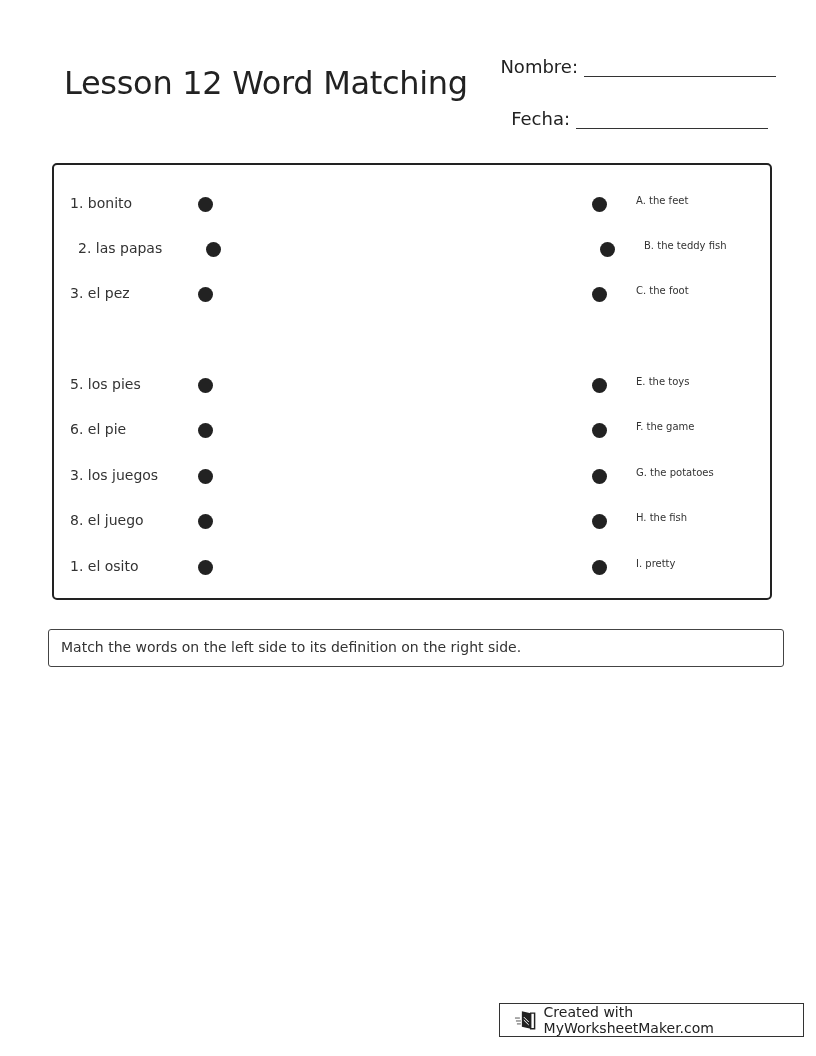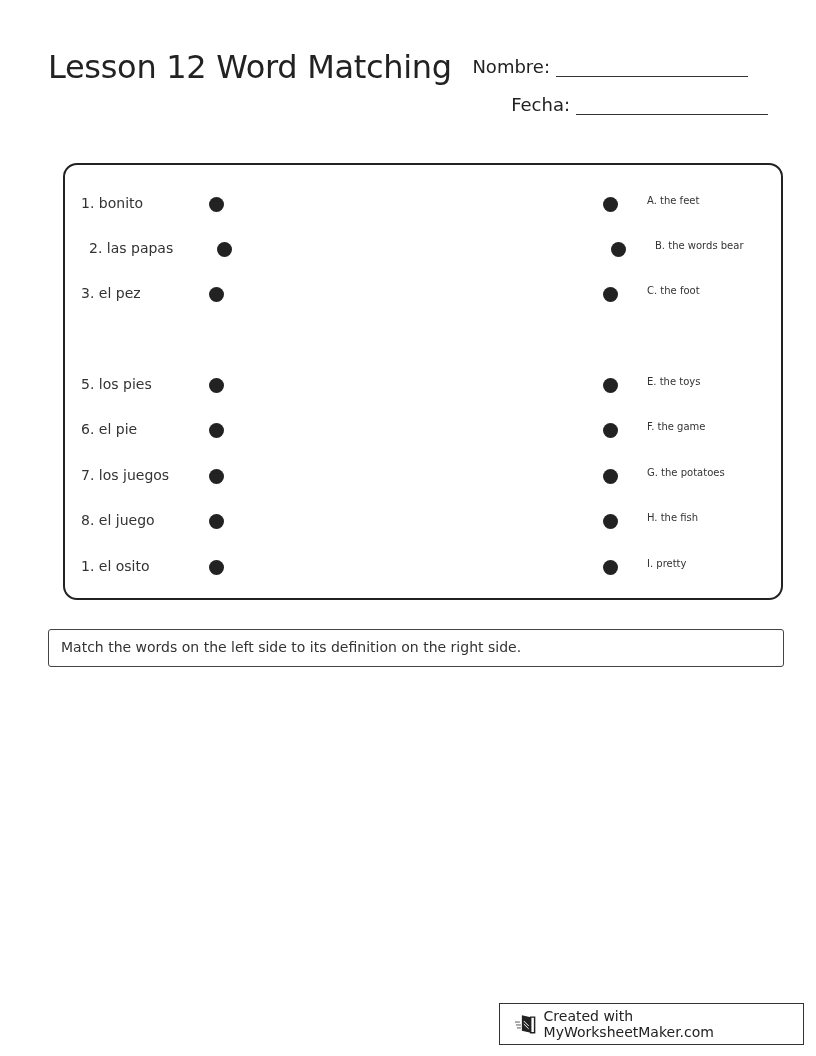--- a/index.html
+++ b/index.html
@@ -4,98 +4,98 @@
 <style>
   html, body { margin: 0; padding: 0; background: #ffffff; }
   body {
     width: 816px; height: 1056px; position: relative; overflow: hidden;
     font-family: "DejaVu Sans", sans-serif; color: #222;
   }
   .title {
     position: absolute; left: 48px; top: 48px;
     font-size: 32px; font-weight: normal; color: #222; letter-spacing: -0.3px;
     font-family: "DejaVu Sans", sans-serif;
-    margin: 0;
+    margin: 16px;
   }
   .field-row { position: absolute; display: flex; align-items: flex-end; }
   .field-label { font-size: 18px; color: #222; text-align: right; width: 90px; margin-right: 6px; }
   .field-line { width: 192px; border-bottom: 1.5px solid #333; height: 24px; }
   .match-box {
-    position: absolute; left: 63px; top: 163px; width: 716px; height: 433px;
-    border: 2px solid #222; border-radius: 14px;
+    position: absolute; left: 52px; top: 163px; width: 716px; height: 433px;
+    border: 2px solid #222; border-radius: 5px;
   }
   .row {
     position: absolute; left: 0; width: 100%; height: 24px;
   }
   .left-word { position: absolute; left: 16px; top: 2px; font-size: 14px; color: #333; }
   .dot { position: absolute; width: 15px; height: 15px; border-radius: 50%; background: #222; top: 4px; }
   .dot.left { left: 144px; }
   .dot.right { left: 538px; }
   .right-word { position: absolute; left: 582px; top: 2px; font-size: 10px; color: #333; white-space: nowrap; }
   .instructions {
     position: absolute; left: 48px; top: 629px; width: 706px; height: 36px;
     border: 1.5px solid #444; border-radius: 3px;
     padding-left: 28px; box-sizing: content-box;
   }
   .instructions span { position: absolute; left: 12px; top: 9px; font-size: 14px; color: #333; }
   .footer {
-    position: absolute; left: 499px; top: 1003px; width: 305px; height: 42px;
+    position: absolute; left: 499px; top: 1003px; width: 305px; height: 34px;
     border: 1.5px solid #333; box-sizing: border-box;
     display: flex; align-items: center; padding-left: 14px;
   }
   .footer-text { font-size: 14px; color: #222; margin-left: 6px; }
   .logo { width: 24px; height: 22px; }
 </style>
 </head>
 <body>
 
 <h1 class="title">Lesson 12 Word Matching</h1>
 
-<div class="field-row" style="left:460px; top:52px;">
+<div class="field-row" style="left:488px; top:52px;">
   <span class="field-label">Nombre:</span>
   <span class="field-line"></span>
 </div>
-<div class="field-row" style="left:480px; top:90px;">
+<div class="field-row" style="left:480px; top:104px;">
   <span class="field-label">Fecha:</span>
   <span class="field-line"></span>
 </div>
 
 <div class="match-box">
   <div class="row" style="top:28px;">
     <span class="left-word">1. bonito</span>
     <span class="dot left"></span>
     <span class="dot right"></span>
     <span class="right-word">A. the feet</span>
   </div>
   <div class="row" style="top:73px;margin-left:8px;">
     <span class="left-word">2. las papas</span>
     <span class="dot left"></span>
     <span class="dot right"></span>
-    <span class="right-word">B. the words bear</span>
+    <span class="right-word">B. the teddy fish</span>
   </div>
   <div class="row" style="top:118px;">
     <span class="left-word">3. el pez</span>
     <span class="dot left"></span>
     <span class="dot right"></span>
     <span class="right-word">C. the foot</span>
   </div>
   <div class="row" style="top:209px;padding-left:9px;">
     <span class="left-word">5. los pies</span>
     <span class="dot left"></span>
     <span class="dot right"></span>
     <span class="right-word">E. the toys</span>
   </div>
   <div class="row" style="top:254px;text-align:right;">
     <span class="left-word">6. el pie</span>
     <span class="dot left"></span>
     <span class="dot right"></span>
     <span class="right-word">F. the game</span>
   </div>
   <div class="row" style="top:300px;">
-    <span class="left-word">7. los juegos</span>
+    <span class="left-word">3. los juegos</span>
     <span class="dot left"></span>
     <span class="dot right"></span>
     <span class="right-word">G. the potatoes</span>
   </div>
   <div class="row" style="top:345px;">
     <span class="left-word">8. el juego</span>
     <span class="dot left"></span>
     <span class="dot right"></span>
     <span class="right-word">H. the fish</span>
   </div>

